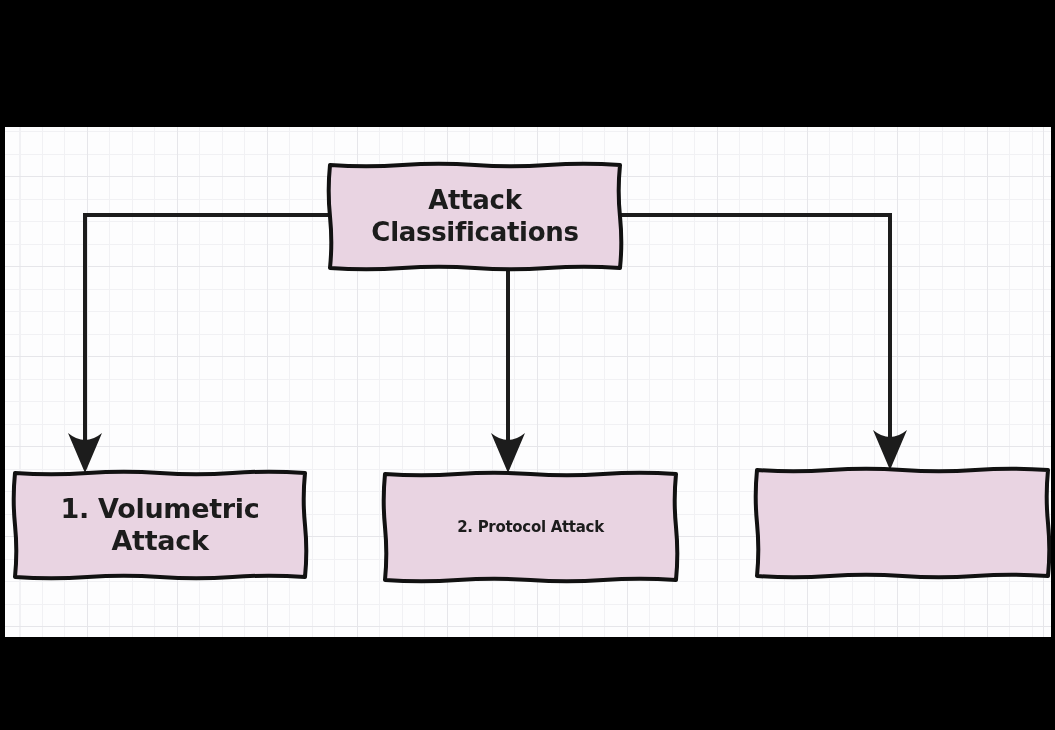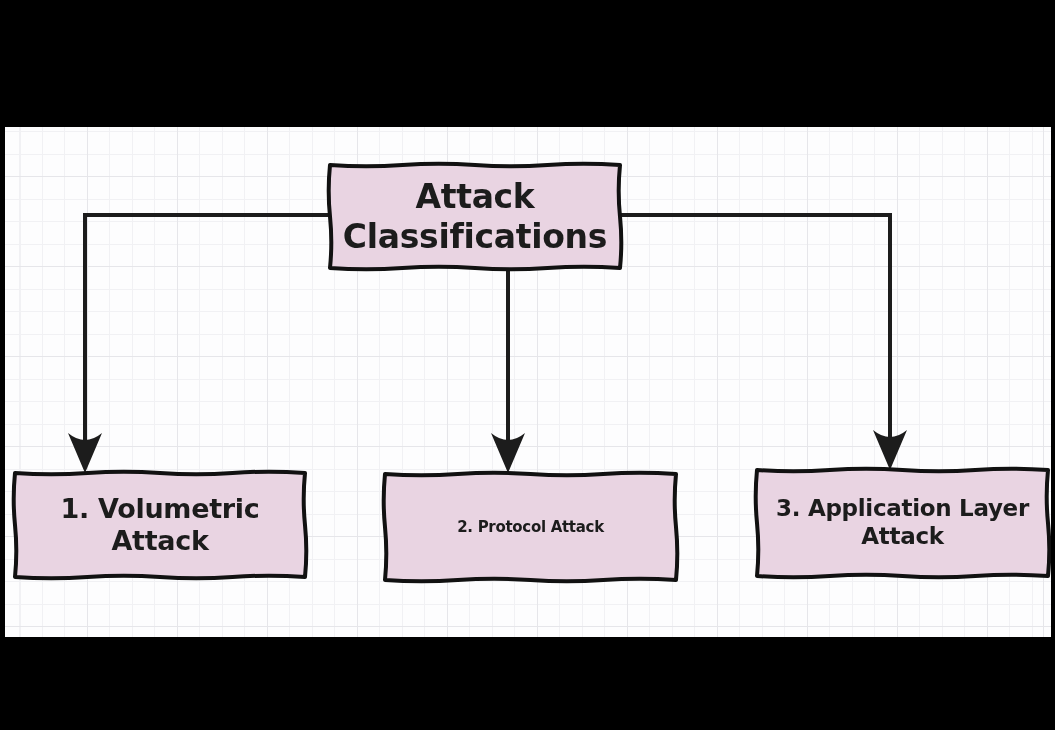--- a/index.html
+++ b/index.html
@@ -24,21 +24,21 @@
   .node{
     position:absolute;
     display:flex;align-items:center;justify-content:center;
     text-align:center;
     color:var(--text,#1c1c1c);
     font-weight:700;
     line-height:1.2;
     letter-spacing:-0.3px;
     padding:0 8px;box-sizing:border-box;
   }
-  .node-root{left:323px;top:36px;width:294px;height:107px;font-size:33px;}
+  .node-root{left:323px;top:36px;width:294px;height:107px;font-size:26px;}
   .node-c1{left:8px;  top:344px;width:294px;height:108px;font-size:27px;}
   .node-c2{left:378px;top:345px;width:295px;height:110px;font-size:15px;}
   .node-c3{left:750px;top:341px;width:295px;height:110px;font-size:23px;}
   .node-label{display:block;width:100%;}
 </style>
 </head>
 <body>
 
 <div class="stage">
   <div class="canvas">
@@ -57,17 +57,14 @@
 
     <div class="node node-root">
       <span class="node-label">Attack Classifications</span>
     </div>
     <div class="node node-c1">
       <span class="node-label">1. Volumetric Attack</span>
     </div>
     <div class="node node-c2">
       <span class="node-label">2. Protocol Attack</span>
     </div>
-    <div class="node node-c3">
-      <span class="node-label">3. Application Layer Attack</span>
-    </div>
   </div>
 </div>
 
 </body></html>

